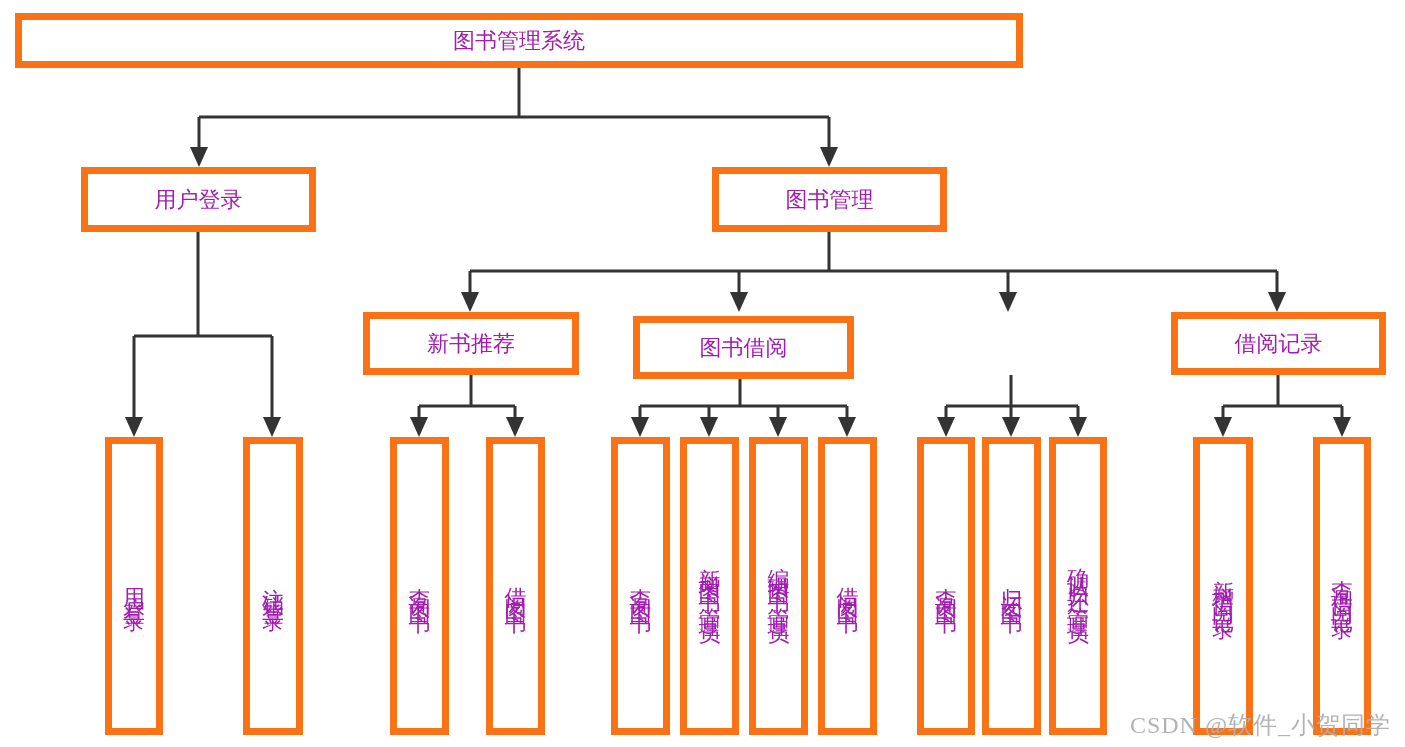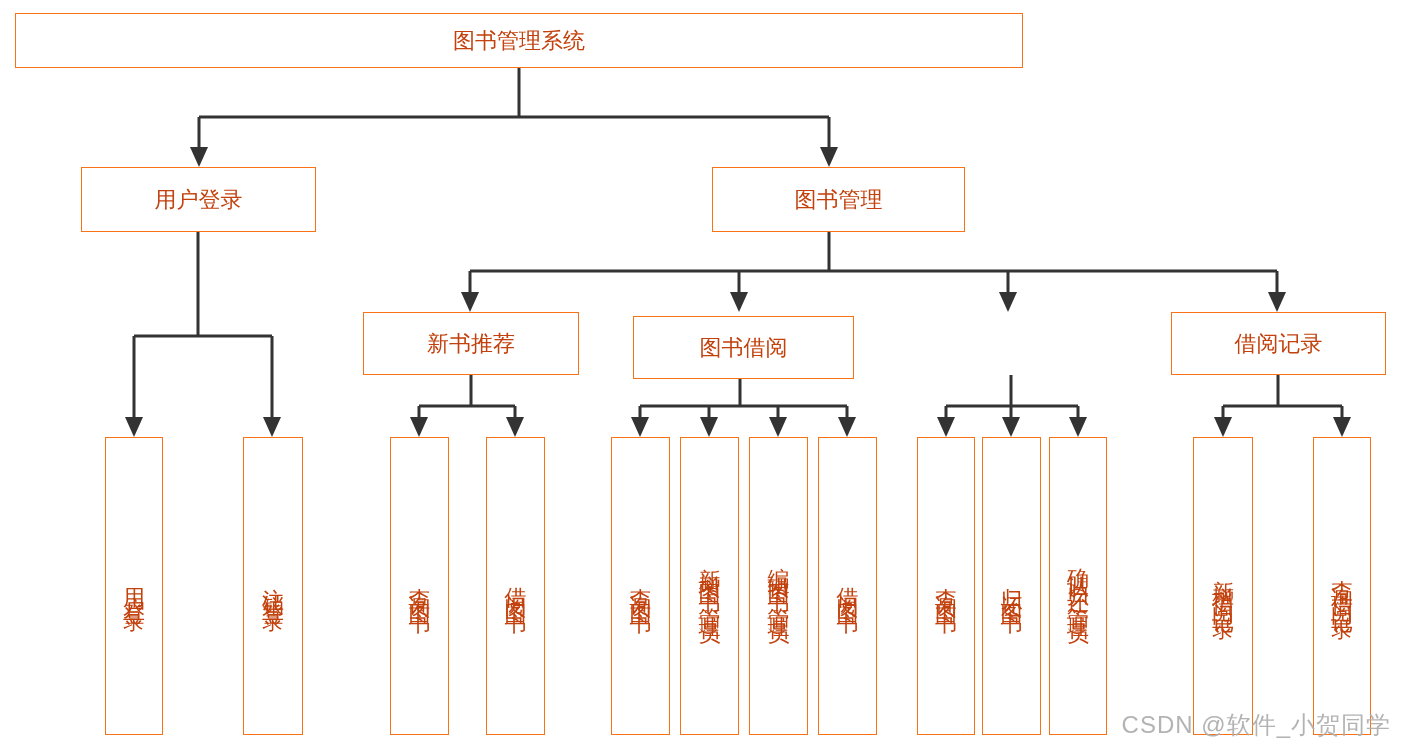--- a/index.html
+++ b/index.html
@@ -15,23 +15,23 @@
     position: absolute;
     left: 0; top: 0;
     width: 1405px; height: 747px;
     z-index: 0;
   }
   .cline { stroke: #333333; stroke-width: 3; fill: none; }
   .ahead { fill: #333333; stroke: none; }
   .hbox, .vbox {
     position: absolute;
     box-sizing: border-box;
-    border: 1px solid #f97316;
+    border: 7px solid #f97316;
     background: #ffffff;
-    color: #c2410c;
+    color: #a21caf;
     display: flex;
     align-items: center;
     justify-content: center;
     z-index: 1;
     font-size: 22px;
     line-height: 1;
     white-space: nowrap;
   }
   .vbox {
     writing-mode: vertical-rl;
@@ -40,20 +40,21 @@
     font-size: 22px;
   }
   #watermark {
     position: absolute;
     right: 14px;
     bottom: 6px;
     z-index: 5;
     font-size: 24px;
     color: rgba(175, 175, 175, 0.95);
     letter-spacing: 1px;
+    font-family: Liberation Serif, serif;
   }
 </style>
 </head>
 <body>
 
 <div id="canvas">
 
   <svg id="connectors" viewBox="0 0 1405 747" xmlns="http://www.w3.org/2000/svg">
 
     <g>
@@ -100,21 +101,21 @@
     <g>
       <path class="cline" d="M1278 375 V406 M1223 406 H1342 M1223 406 V419 M1342 406 V419"></path>
       <polygon class="ahead" points="1214,417 1232,417 1223,437"></polygon>
       <polygon class="ahead" points="1333,417 1351,417 1342,437"></polygon>
     </g>
   </svg>
 
   <div class="hbox" style="left:15px; top:13px; width:1008px; height:55px;">图书管理系统</div>
 
   <div class="hbox" style="left:81px; top:167px; width:235px; height:65px;">用户登录</div>
-  <div class="hbox" style="left:712px; top:167px; width:253px; height:65px;">图书管理</div>
+  <div class="hbox" style="left:712px; top:167px; width:235px; height:65px;">图书管理</div>
 
   <div class="hbox" style="left:363px; top:312px; width:216px; height:63px;text-align:right;">新书推荐</div>
   <div class="hbox" style="left:633px; top:316px; width:221px; height:63px;">图书借阅</div>
   <div class="hbox" style="left:1171px; top:312px; width:215px; height:63px;">借阅记录</div>
 
   <div class="vbox" style="left:105px; top:437px; width:58px; height:298px;">用户登录</div>
   <div class="vbox" style="left:243px; top:437px; width:60px; height:298px;">注销登录</div>
 
   <div class="vbox" style="left:390px; top:437px; width:59px; height:298px;">查询图书</div>
   <div class="vbox" style="left:486px; top:437px; width:59px; height:298px;">借阅图书</div>

